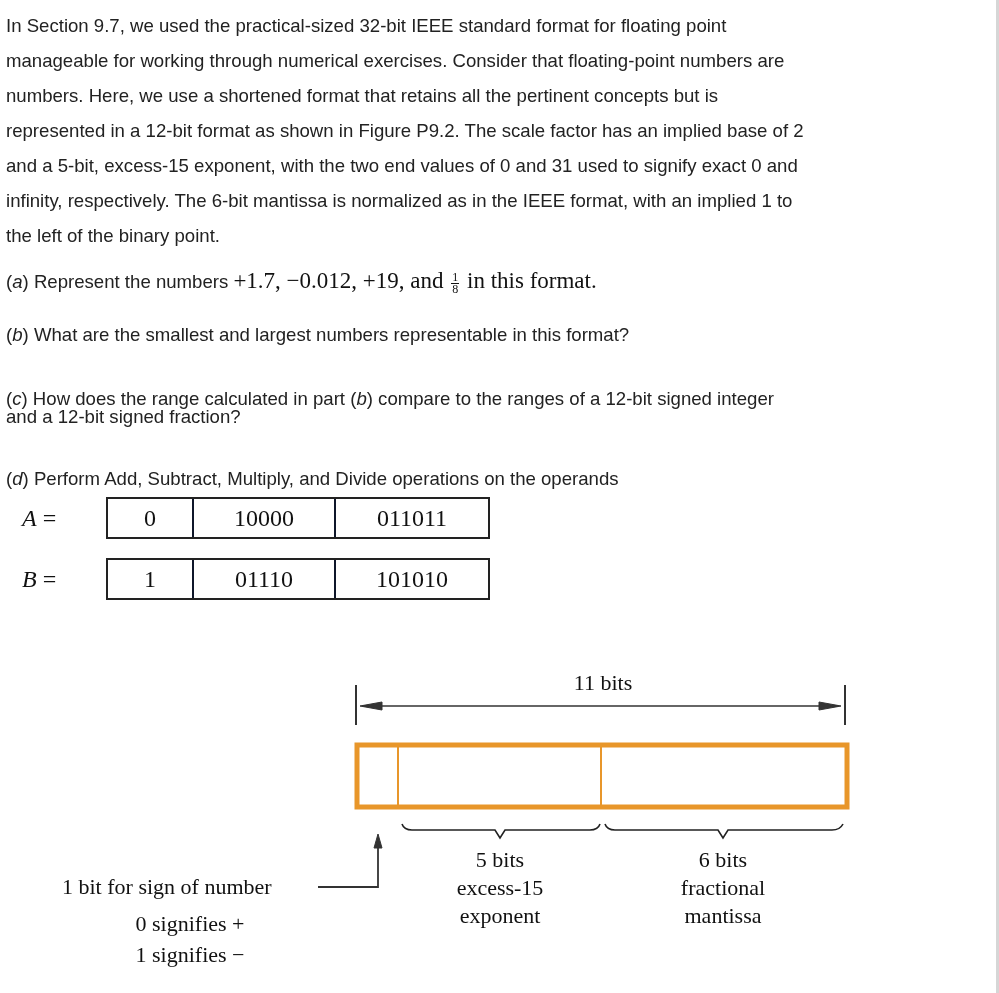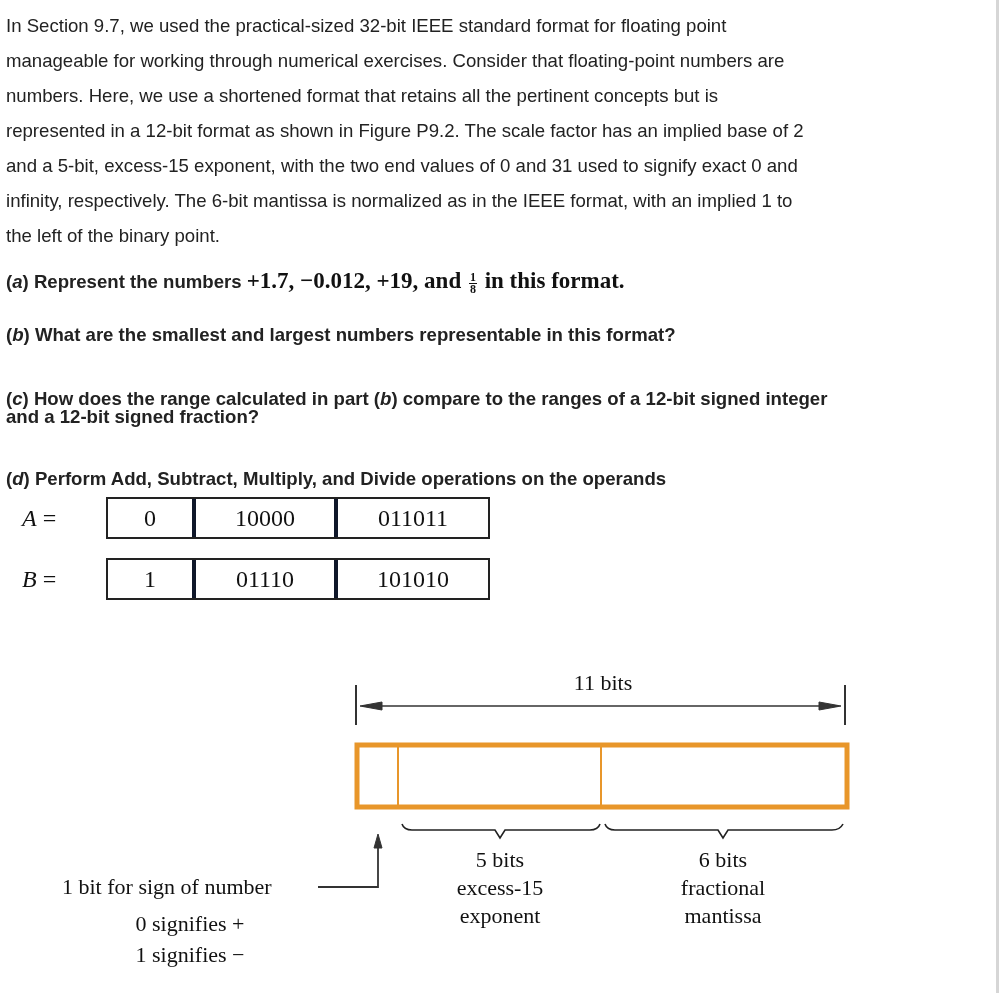--- a/index.html
+++ b/index.html
@@ -3,31 +3,31 @@
   <meta charset="utf-8">
   <style>
     html, body { margin: 0; padding: 0; background: #ffffff; }
     body { width: 999px; height: 993px; position: relative; overflow: hidden; }
     .right-rule { position: absolute; left: 996px; top: 0; width: 3px; height: 993px; background: #d6d6d6; }
     .para {
       position: absolute; left: 6px; top: 8px; width: 960px;
       font-family: "Liberation Sans", sans-serif; font-size: 18.6px; line-height: 35px; color: #222222;
     }
     .para .ln { display: block; white-space: nowrap; }
-    .q { position: absolute; left: 6px; font-family: "Liberation Sans", sans-serif; font-size: 18.6px; color: #222222; white-space: nowrap; font-weight: bold; }
+    .q { position: absolute; left: 6px; font-family: "Liberation Sans", sans-serif; font-size: 18.6px; color: #222222; white-space: nowrap; }
     .q i { font-style: italic; }
     .math { font-family: "Liberation Serif", serif; font-size: 23px; color: #111; }
     .frac { display: inline-block; vertical-align: middle; text-align: center; font-size: 12px; line-height: 11px; margin: 0 2px; }
     .frac span { display: block; }
     .frac .num { border-bottom: 1px solid #111; padding: 0 1px; }
     .operand-label { position: absolute; font-family: "Liberation Serif", serif; font-size: 24px; color: #111; }
     .operand-label i { font-style: italic; }
     .reg { position: absolute; left: 106px; height: 42px; display: flex; border: 2px solid #222; box-sizing: border-box; }
     .reg .cell { display: flex; align-items: center; justify-content: center; font-family: "Liberation Serif", serif; font-size: 24px; color: #111; box-sizing: border-box; }
-    .reg .cell + .cell { border-left: 4px solid #0f172a; }
+    .reg .cell + .cell { border-left: 2px solid #0f172a; }
     .c1 { width: 84px; } .c2 { width: 142px; } .c3 { width: 154px; }
     .fig-text { position: absolute; font-family: "Liberation Serif", serif; font-size: 22px; color: #111; text-align: center; line-height: 28px; white-space: nowrap; }
     svg.fig { position: absolute; left: 0; top: 0; }
   </style>
 </head>
 <body>
 
 <div class="right-rule"></div>
 
 <div class="para">

